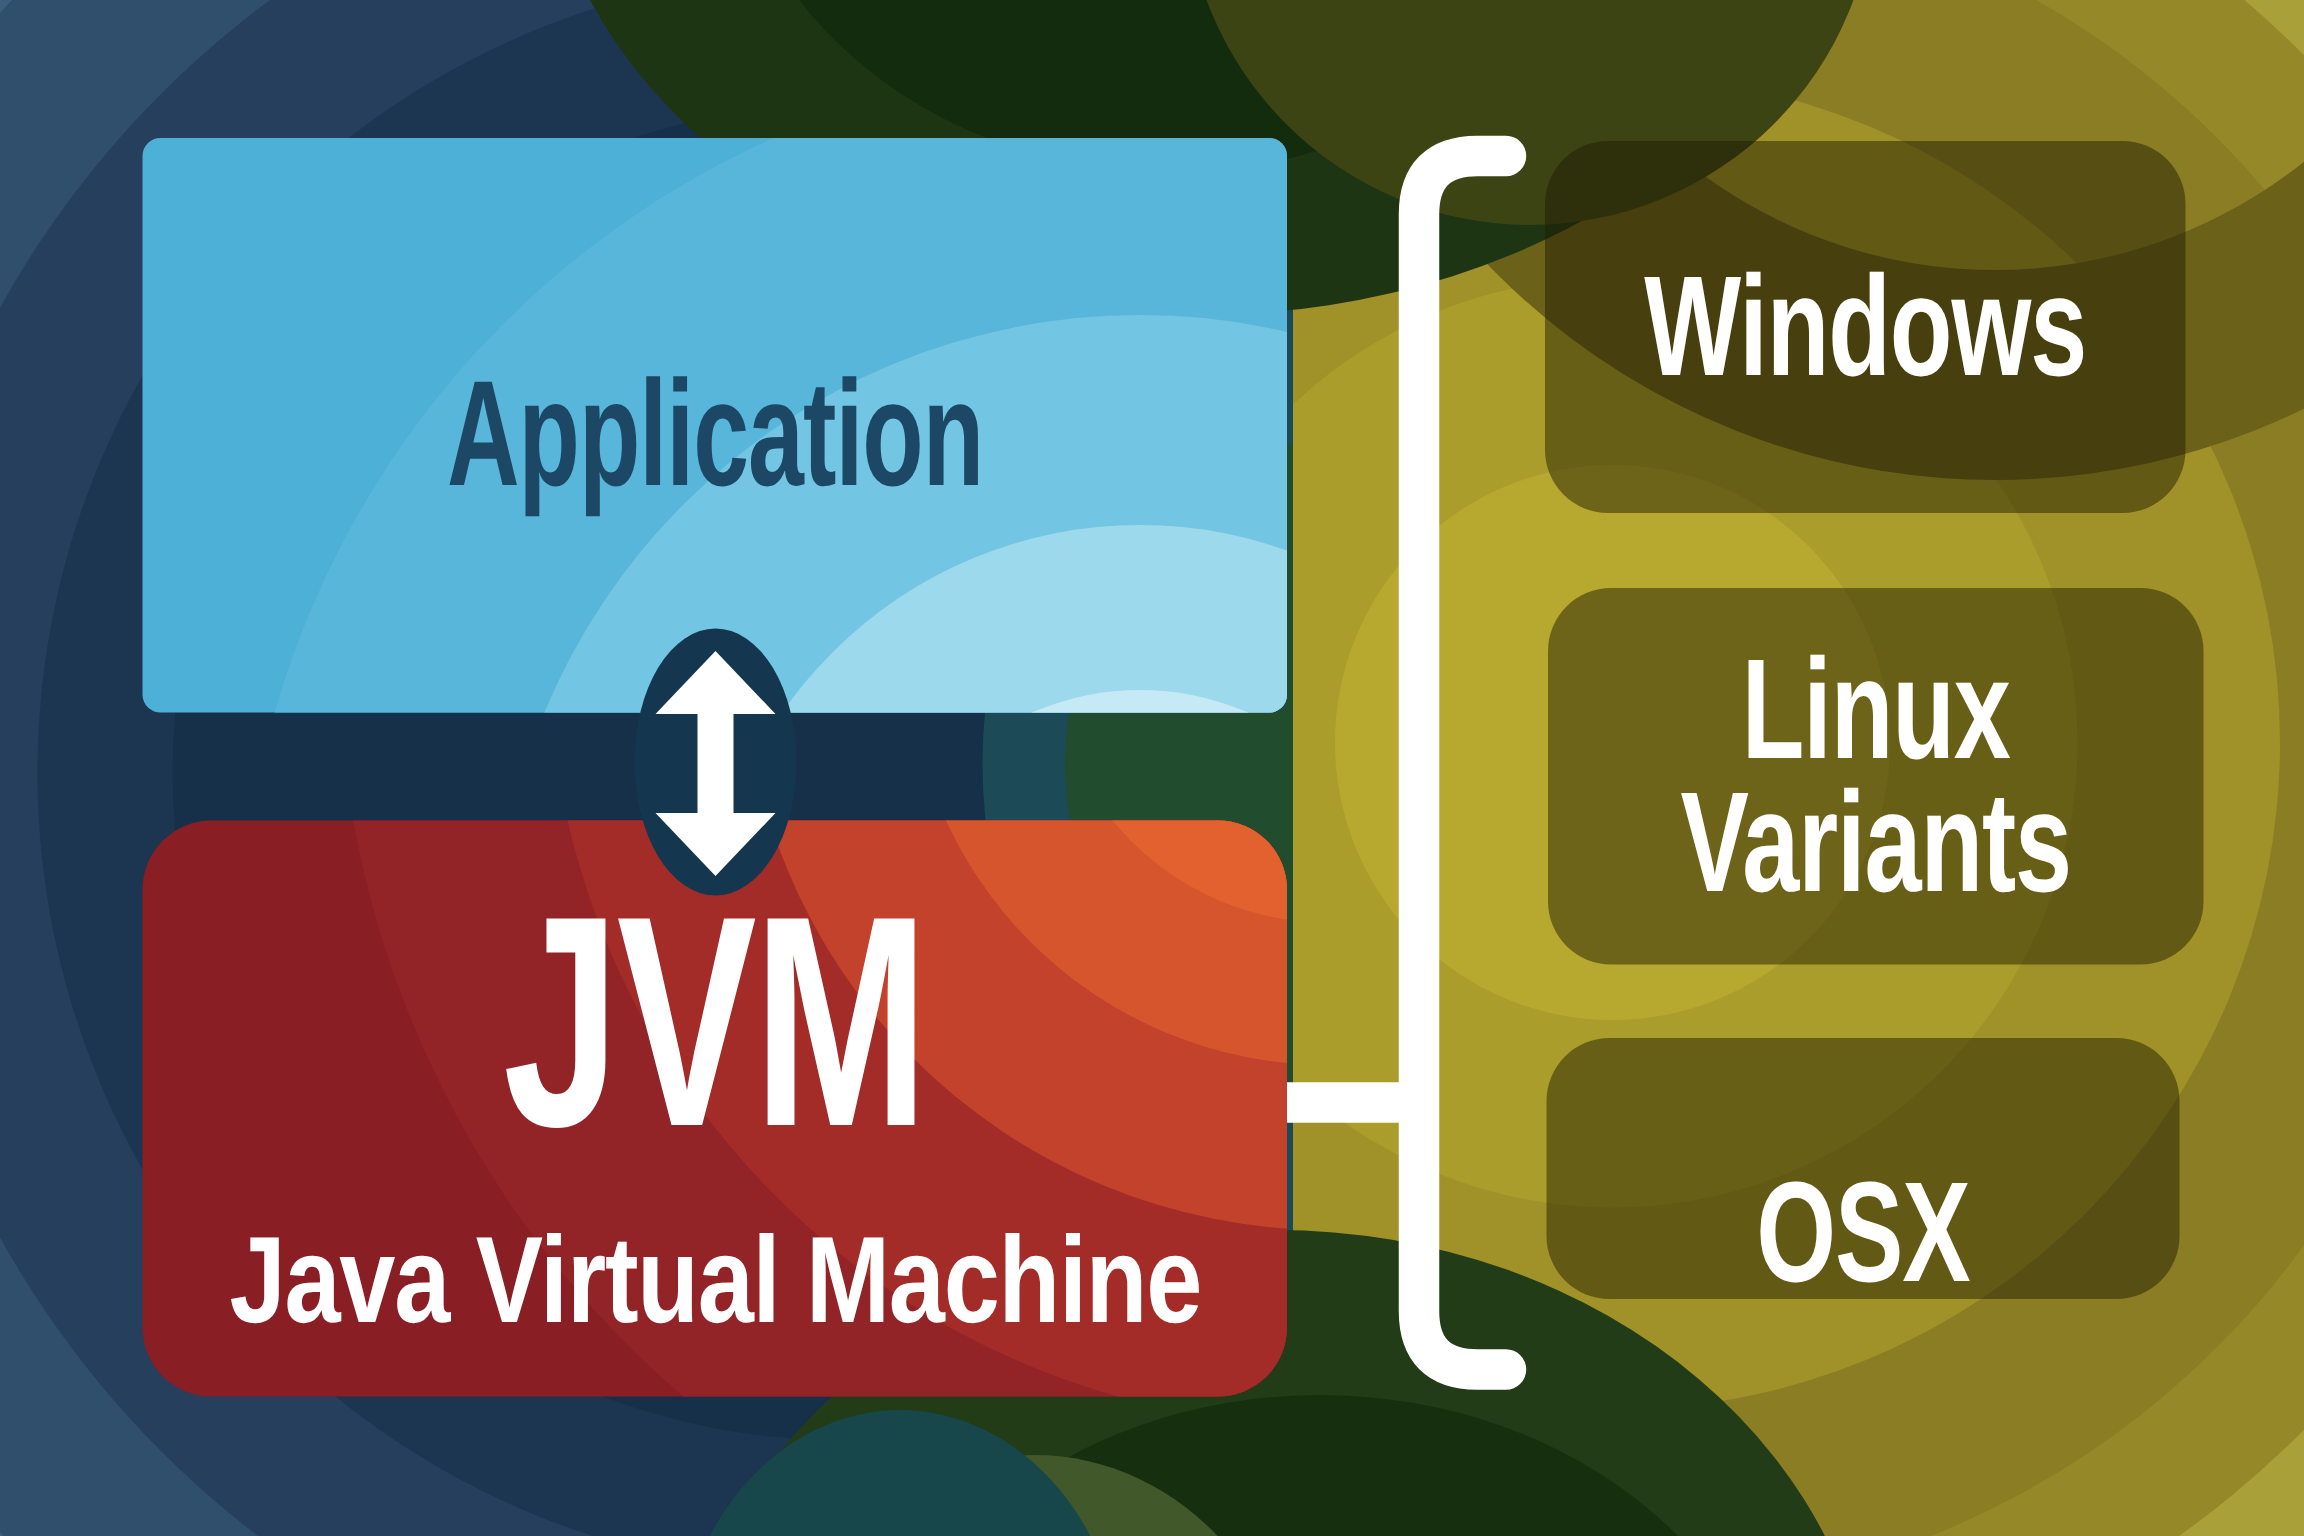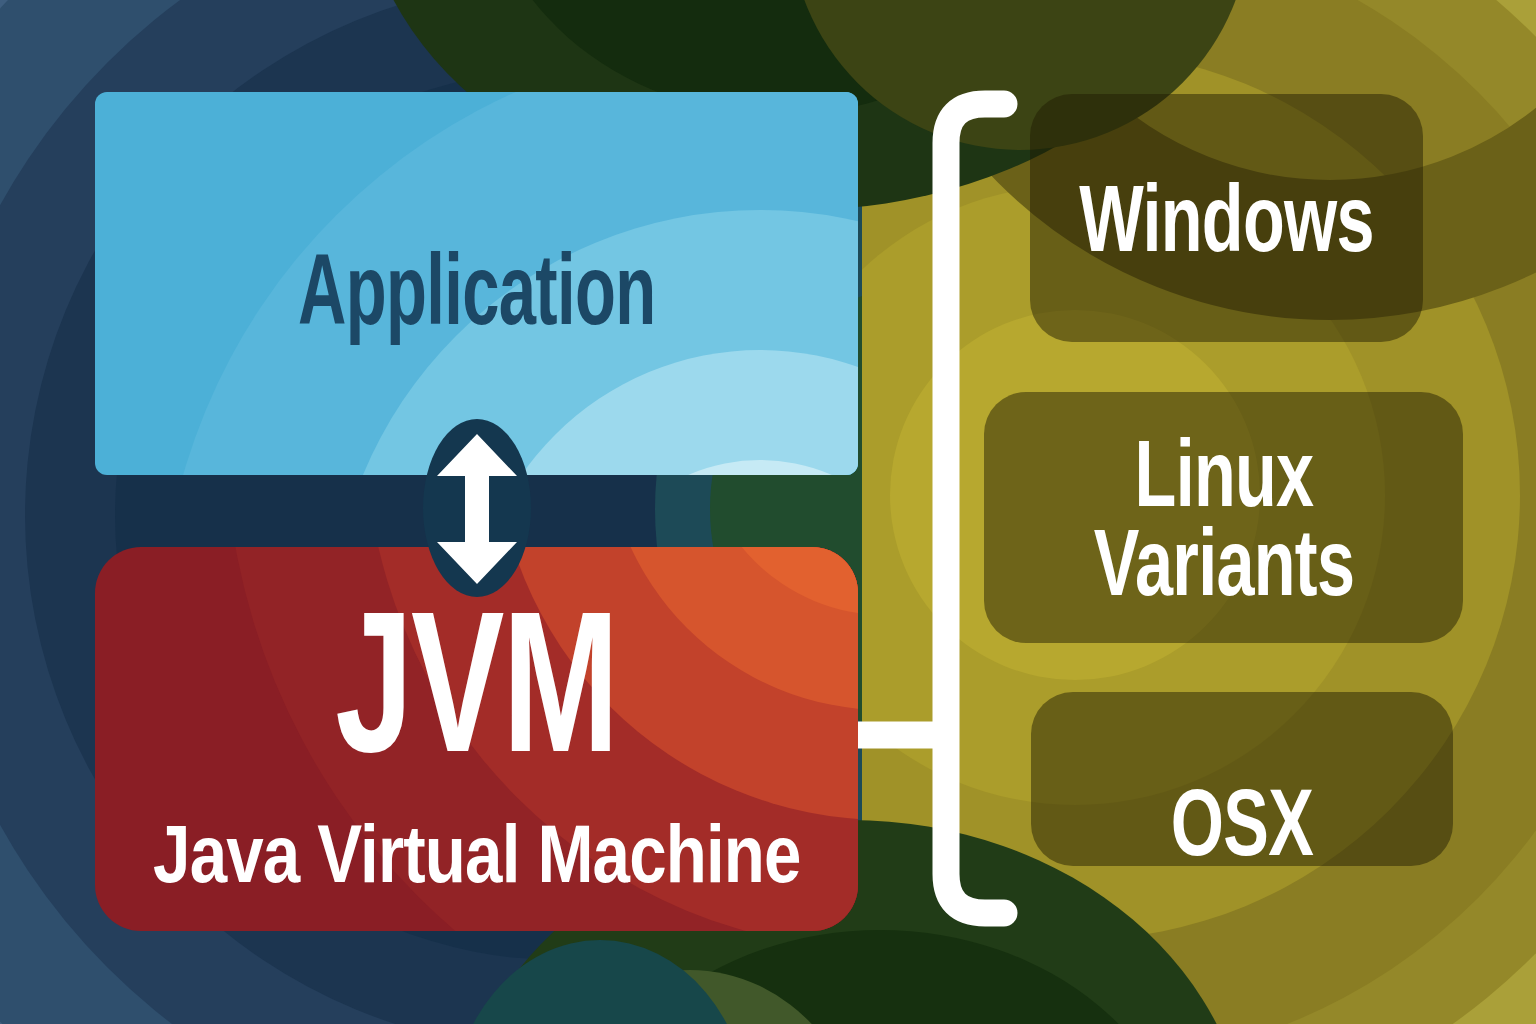--- a/index.html
+++ b/index.html
@@ -64,22 +64,22 @@
     line-height: 84px; white-space: nowrap;
     transform: scaleX(0.82);
     letter-spacing: -1px;
   }
   .os-box {
     position: absolute;
     border-radius: 42px;
     background: rgba(32, 27, 2, 0.48);
     display: flex; align-items: center; justify-content: center;
   }
-  .os-windows { left: 1030px; top:  94px; width: 393px; height: 248px; }
-  .os-linux   { left: 984px; top: 392px; width: 479px; height: 251px; }
+  .os-windows { left: 1030px; top:  94px; width: 427px; height: 248px; }
+  .os-linux   { left: 1032px; top: 392px; width: 437px; height: 251px; }
   .os-osx     { left: 1031px; top: 692px; width: 422px; height: 174px; align-items: flex-end; }
   .os-label {
     display: block; width: 470px; text-align: center;
     font-size: 95px; font-weight: 700; color: #ffffff;
     line-height: 0.93;
     transform: scaleX(0.72);
     letter-spacing: -1px;
   }
   
   .overlay-svg {

